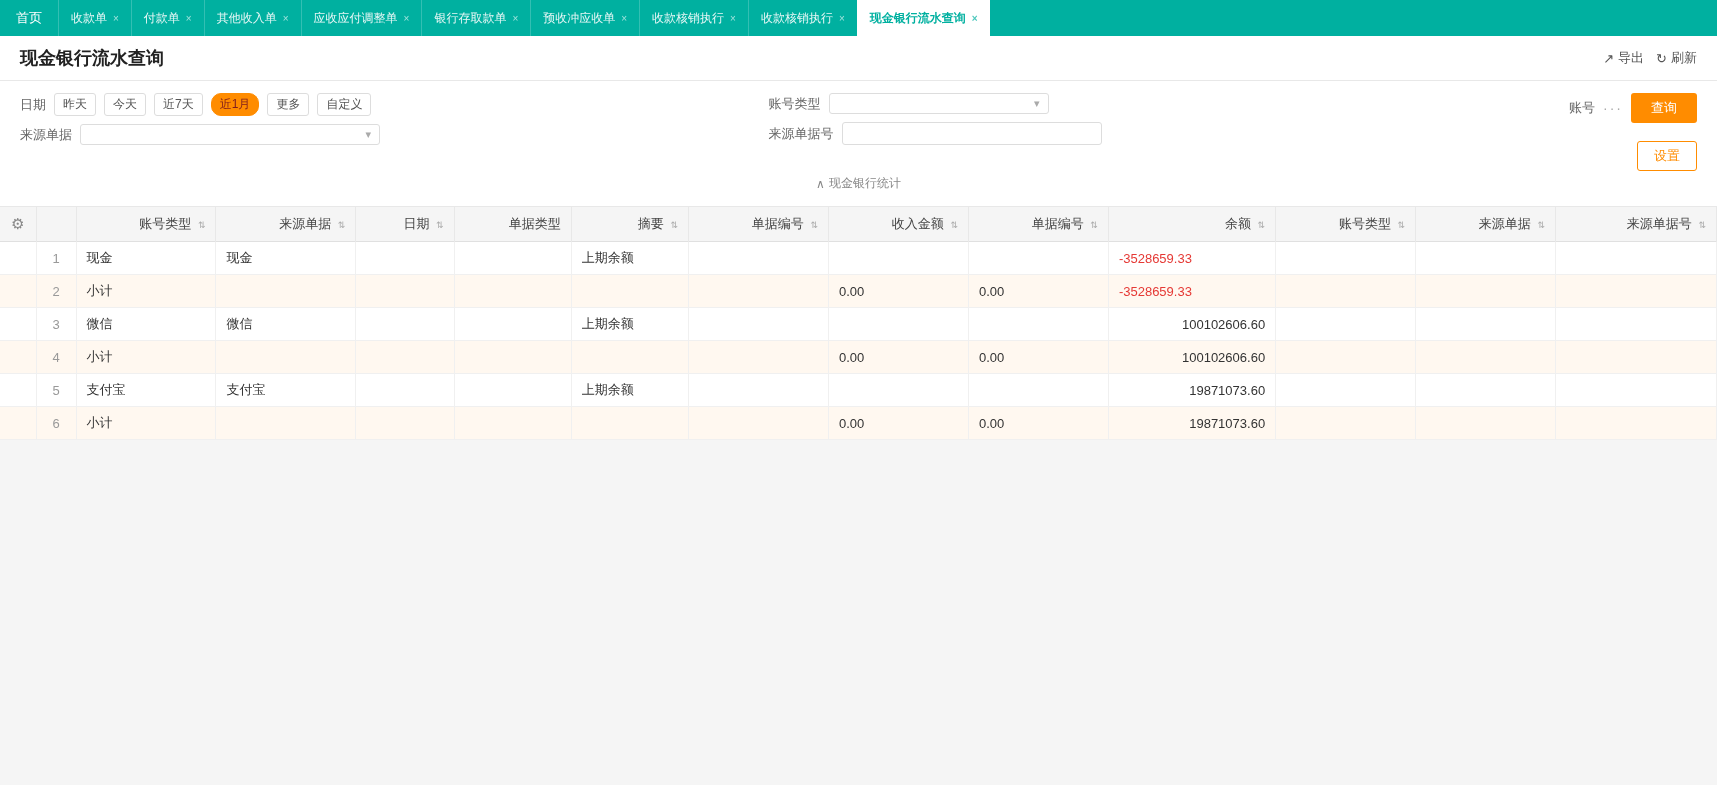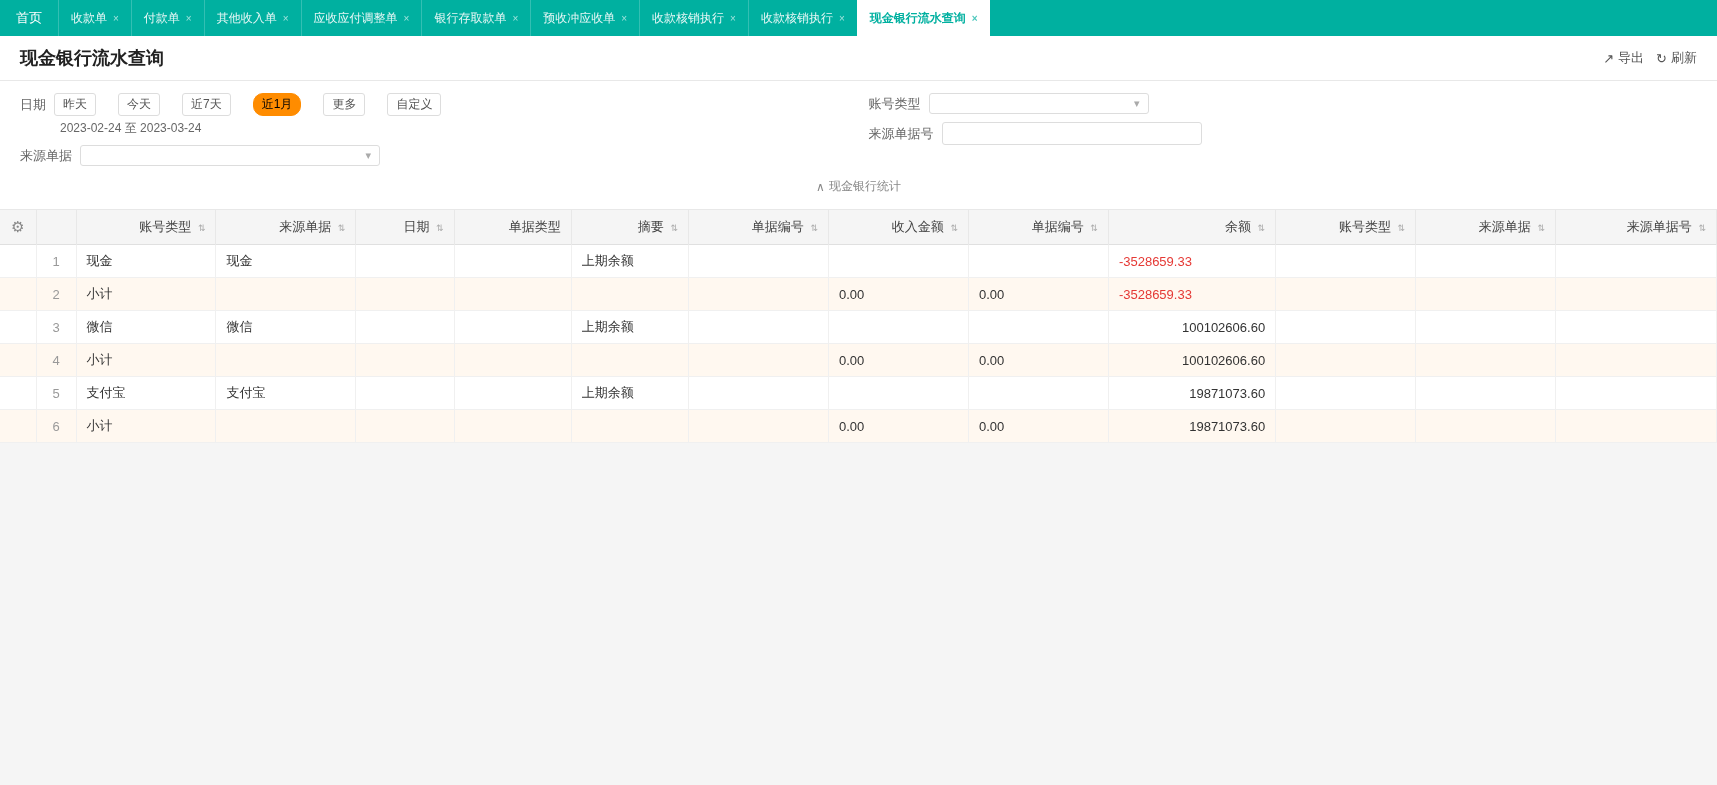--- a/index.html
+++ b/index.html
@@ -96,35 +96,35 @@
       gap: 8px;
     }
     .filter-label {
       color: #666;
       font-size: 13px;
       white-space: nowrap;
     }
     .date-options {
       display: flex;
       align-items: center;
-      gap: 22px;
+      gap: 8px;
     }
     .date-btn {
       padding: 2px 8px;
       border: 1px solid #ddd;
       border-radius: 3px;
       background: #fff;
       font-size: 12px;
       cursor: pointer;
       color: #555;
     }
     .date-btn.active {
       background: #ff8c00;
       border-color: #ff8c00;
-      color: #000000;
+      color: #7f1d1d;
       border-radius: 10px;
     }
     .date-range {
       font-size: 12px;
       color: #666;
       margin-left: 4px;
     }
     .filter-select {
       display: flex;
       align-items: center;
@@ -309,23 +309,20 @@
           <span class="filter-label">日期</span>
           <div class="date-options">
             <button class="date-btn">昨天</button>
             <button class="date-btn">今天</button>
             <button class="date-btn">近7天</button>
             <button class="date-btn active">近1月</button>
             <button class="date-btn">更多</button>
             <button class="date-btn">自定义</button>
           </div>
         </div>
-      </div>
-      <div class="filter-row" style="margin-top:-4px; margin-left:36px;">
-        <span class="date-range">2023-02-24 至 2023-03-24</span>
       </div>
       <div class="filter-row" style="margin-top:6px;">
         <div class="filter-item">
           <span class="filter-label">来源单据</span>
           <div class="filter-select" style="min-width:300px;">
             <span style="color:#bbb;"></span>
             <span style="color:#aaa; font-size:11px;">▾</span>
           </div>
         </div>
       </div>
@@ -342,20 +339,30 @@
         </div>
       </div>
       <div class="filter-row" style="margin-top:6px;">
         <div class="filter-item">
           <span class="filter-label">来源单据号</span>
           <input class="filter-input" type="text" style="min-width: 260px;">
         </div>
       </div>
     </div>
 
+    <div style="display:flex; flex-direction:column; align-items:flex-end; gap:8px; min-width:180px;">
+      <div class="filter-row" style="align-items:center; gap:8px;">
+        <span class="filter-label">账号</span>
+        <button class="dots-btn">···</button>
+        <button class="query-btn">查询</button>
+      </div>
+      <div style="margin-top:2px;">
+        <button class="settings-btn">设置</button>
+      </div>
+    </div>
   </div>
 
   <div class="collapse-bar">
     <span>∧</span>
     <span>现金银行统计</span>
   </div>
 </div>
 
 <div class="table-container">
   <table>

